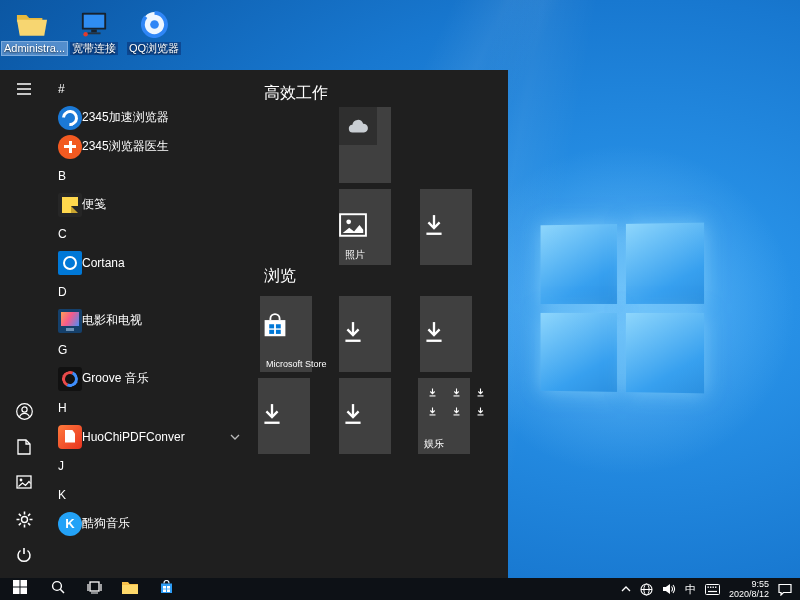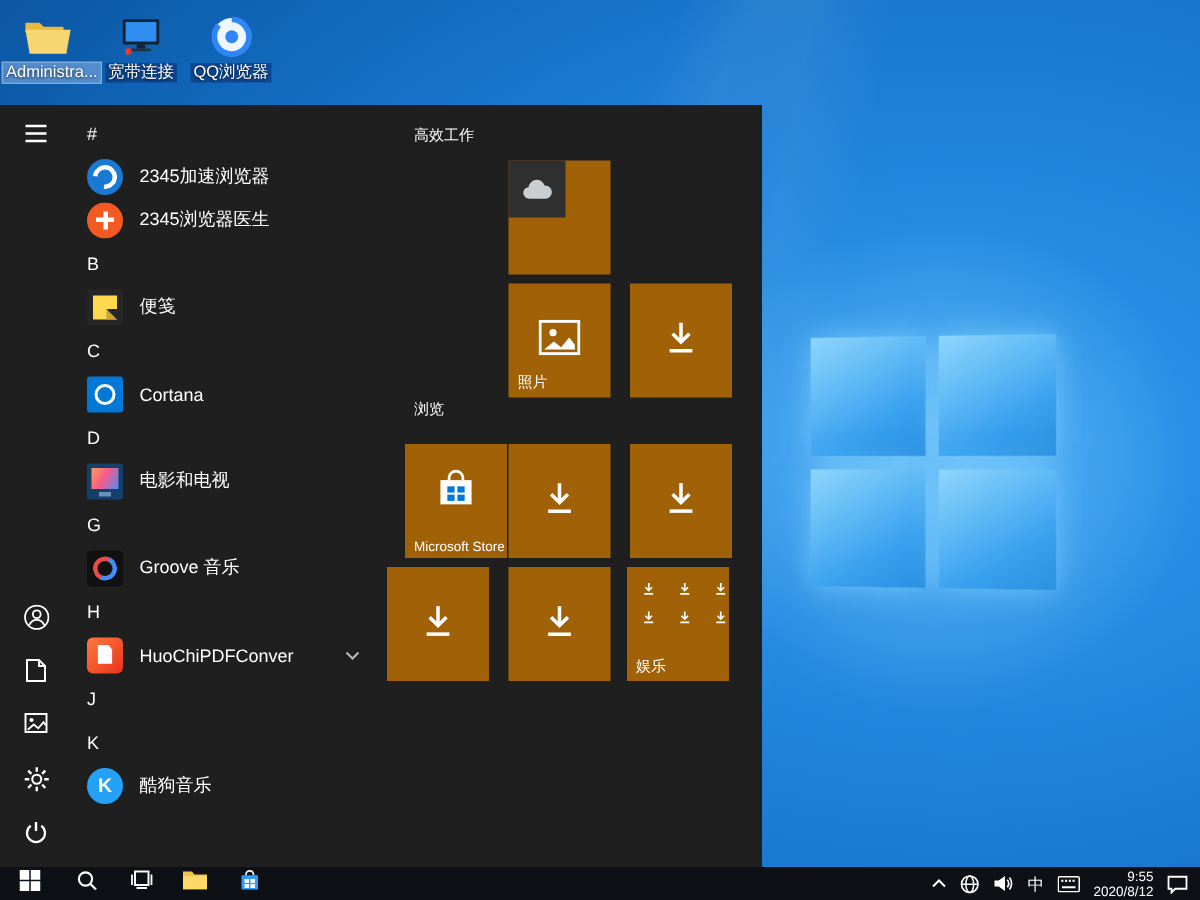--- a/index.html
+++ b/index.html
@@ -23,21 +23,21 @@
   .desk-icon.sel .lbl{background:rgba(140,180,230,.55);outline:1px solid rgba(200,225,255,.6)}
 
   
   .start-menu{position:absolute;left:0;top:70px;width:508px;height:508px;background:#1f1f1f;color:#fff;z-index:3}
   .rail-btn{position:absolute;left:0;top:4px;width:48px;height:34px;display:flex;align-items:center;justify-content:center;cursor:pointer}
   .rail-bottom{position:absolute;left:0;bottom:14px;width:48px;display:flex;flex-direction:column;align-items:center;gap:19px}
   .rail-bottom .rbtn{width:48px;height:17px;display:flex;justify-content:center;cursor:pointer}
   .app-list{position:absolute;left:48px;top:4px;width:208px}
   .lrow{height:29px;display:flex;align-items:center;padding-left:10px;font-size:12px;color:#fff}
   .lrow.hdr{cursor:pointer}
-  .lrow.app{gap:11px;cursor:pointer}
+  .lrow.app{cursor:pointer}
   .aic{width:24px;height:24px;flex:none;position:relative;border-radius:2px}
   .alabel{white-space:nowrap}
   .chev{margin-left:auto;margin-right:16px;display:flex}
 
   .i-a2345{background:#1b79d6;border-radius:50%}
   .i-a2345::after{content:"";position:absolute;inset:4px;border:3px solid #fff;border-radius:50%;border-left-color:transparent;transform:rotate(-40deg)}
   .i-doc2345{background:#f25a21;border-radius:50%;
     background-image:linear-gradient(#fff,#fff),linear-gradient(#fff,#fff);
     background-size:12px 3px,3px 12px;background-position:center;background-repeat:no-repeat}
   .i-note{background:#262626}
@@ -53,22 +53,22 @@
   .i-huochi{background:linear-gradient(135deg,#ff7a3c,#e8331f);border-radius:4px}
   .i-huochi::after{content:"";position:absolute;left:7px;top:5px;width:10px;height:13px;background:#fff;clip-path:polygon(0 0,70% 0,100% 30%,100% 100%,0 100%)}
   .i-calc{background:#0078d7}
   .i-calc::after{content:"";position:absolute;inset:4px 6px;background:#fff}
   .i-calc::before{content:"";position:absolute;left:6px;right:6px;top:9px;height:2px;background:#0078d7;z-index:1}
   .i-kugou{background:#23a2f7;border-radius:50%}
   .i-kugou::after{content:"K";position:absolute;inset:0;display:flex;align-items:center;justify-content:center;color:#fff;font-size:13px;font-weight:bold}
 
   
   .tiles{position:absolute;left:258px;top:0;width:250px;height:100%}
-  .gtitle{position:absolute;left:18px;font-size:10px;color:#fff;cursor:pointer}
-  .tile{position:absolute;width:68px;height:76px;background:#a16207;cursor:pointer;display:flex;align-items:center;justify-content:center}
+  .gtitle{position:absolute;left:6px;font-size:16px;color:#fff;cursor:pointer}
+  .tile{position:absolute;width:52px;height:76px;background:#404040;cursor:pointer;display:flex;align-items:center;}
   .tile .tlabel{position:absolute;left:6px;bottom:3px;font-size:10px;color:#fff;white-space:nowrap}
   .tile.store .tlabel{font-size:9px}
   .corner{position:absolute;left:0;top:0;width:38px;height:38px;background:#2f2f2f;display:flex;align-items:center;justify-content:center}
   .minis{position:absolute;left:7px;top:9px;width:62px;display:grid;grid-template-columns:repeat(3,1fr);gap:8px 10px;justify-items:center}
 
   
   .taskbar{position:absolute;left:0;bottom:0;width:800px;height:22px;background:#0d1116;display:flex;align-items:center;z-index:5}
   .tb-btn{width:36px;height:22px;display:flex;align-items:center;justify-content:center;cursor:pointer}
   .tb-btn.start{width:40px}
   .tray{margin-left:auto;display:flex;align-items:center;gap:9px;padding-right:8px}
@@ -267,21 +267,21 @@
           <svg width="28" height="28" viewBox="0 0 24 24">
               <path d="M12 3.5v10.5" stroke="#fff" stroke-width="2" fill="none"></path>
               <path d="M7.2 9.8l4.8 4.8 4.8-4.8" stroke="#fff" stroke-width="2" fill="none"></path>
               <path d="M5.5 19.5h13" stroke="#fff" stroke-width="2"></path>
             </svg>
         </span>
       </div>
 
       <div class="gtitle" style="top:196px">浏览</div>
 
-      <div class="tile store" style="left:12px;top:226px">
+      <div class="tile store" style="left:2px;top:226px">
         <span style="margin-bottom:10px">
           <svg width="30" height="30" viewBox="0 0 26 26">
               <path d="M9 7V5.8a4 4 0 018 0V7" stroke="#fff" fill="none" stroke-width="1.6"></path>
               <rect x="4" y="7" width="18" height="14" fill="#fff"></rect>
               <rect x="8" y="10.6" width="4.2" height="3.6" fill="#0078d7"></rect>
               <rect x="13.8" y="10.6" width="4.2" height="3.6" fill="#0078d7"></rect>
               <rect x="8" y="15.4" width="4.2" height="3.6" fill="#0078d7"></rect>
               <rect x="13.8" y="15.4" width="4.2" height="3.6" fill="#0078d7"></rect>
             </svg>
         </span>

